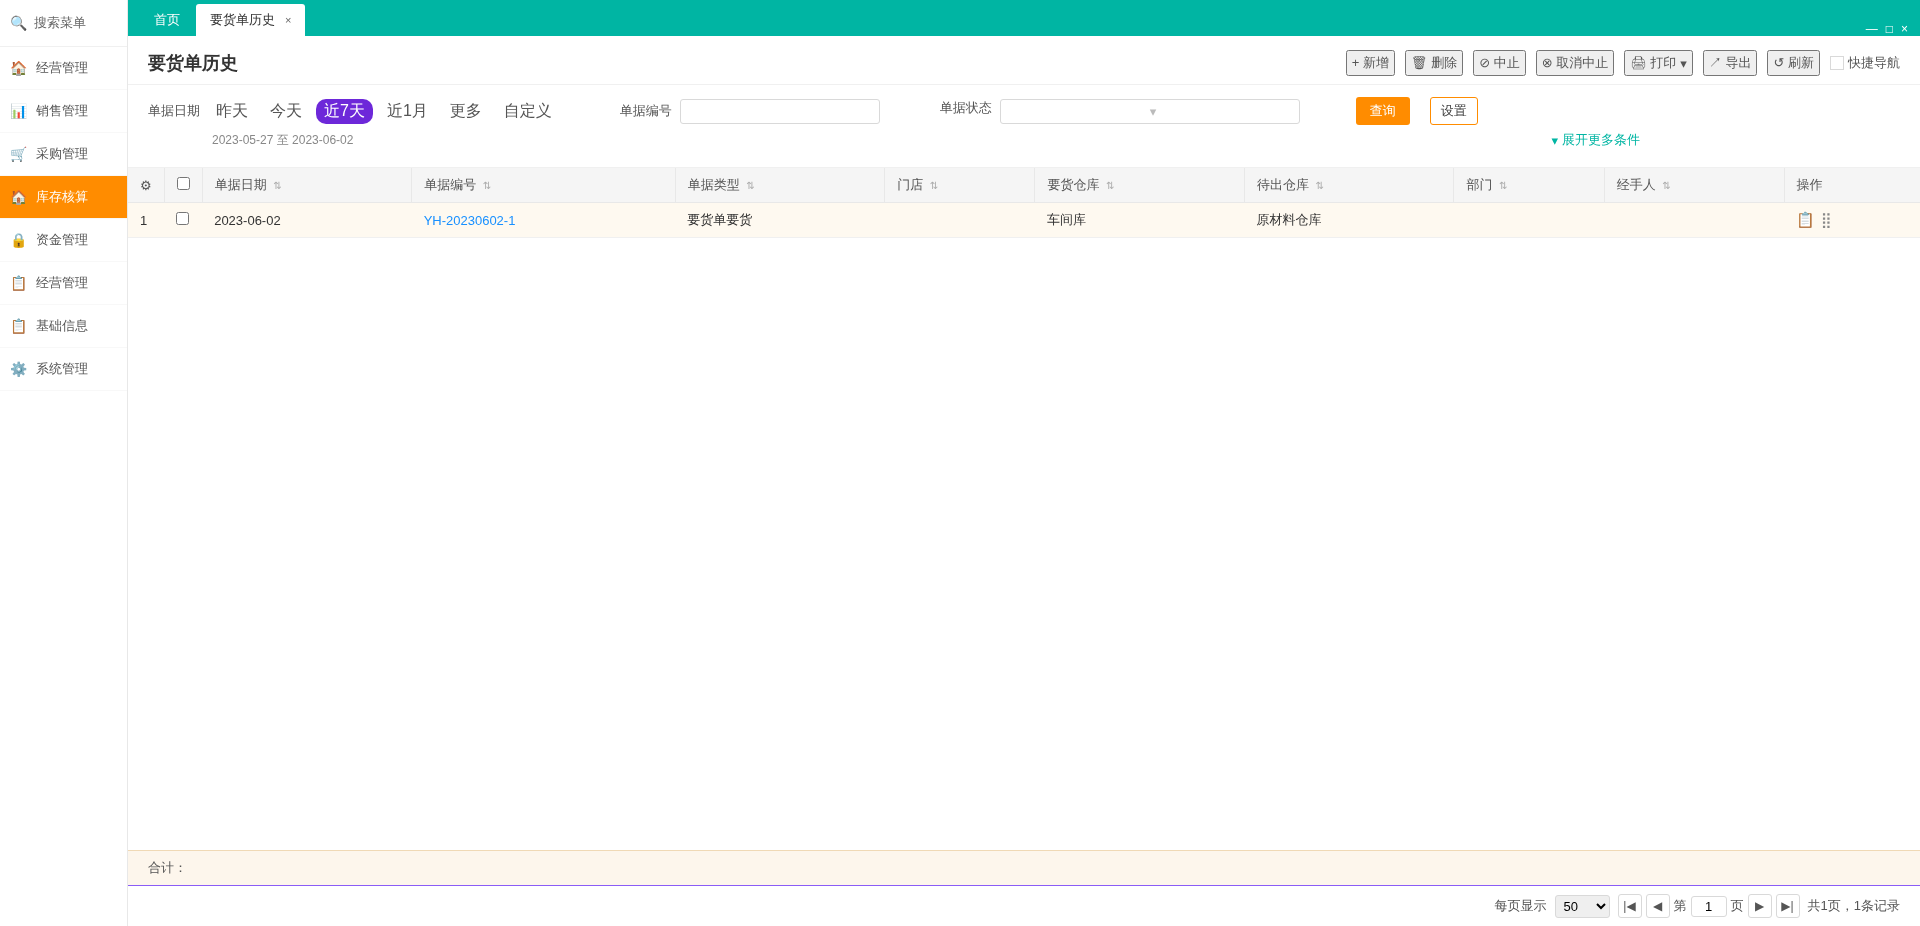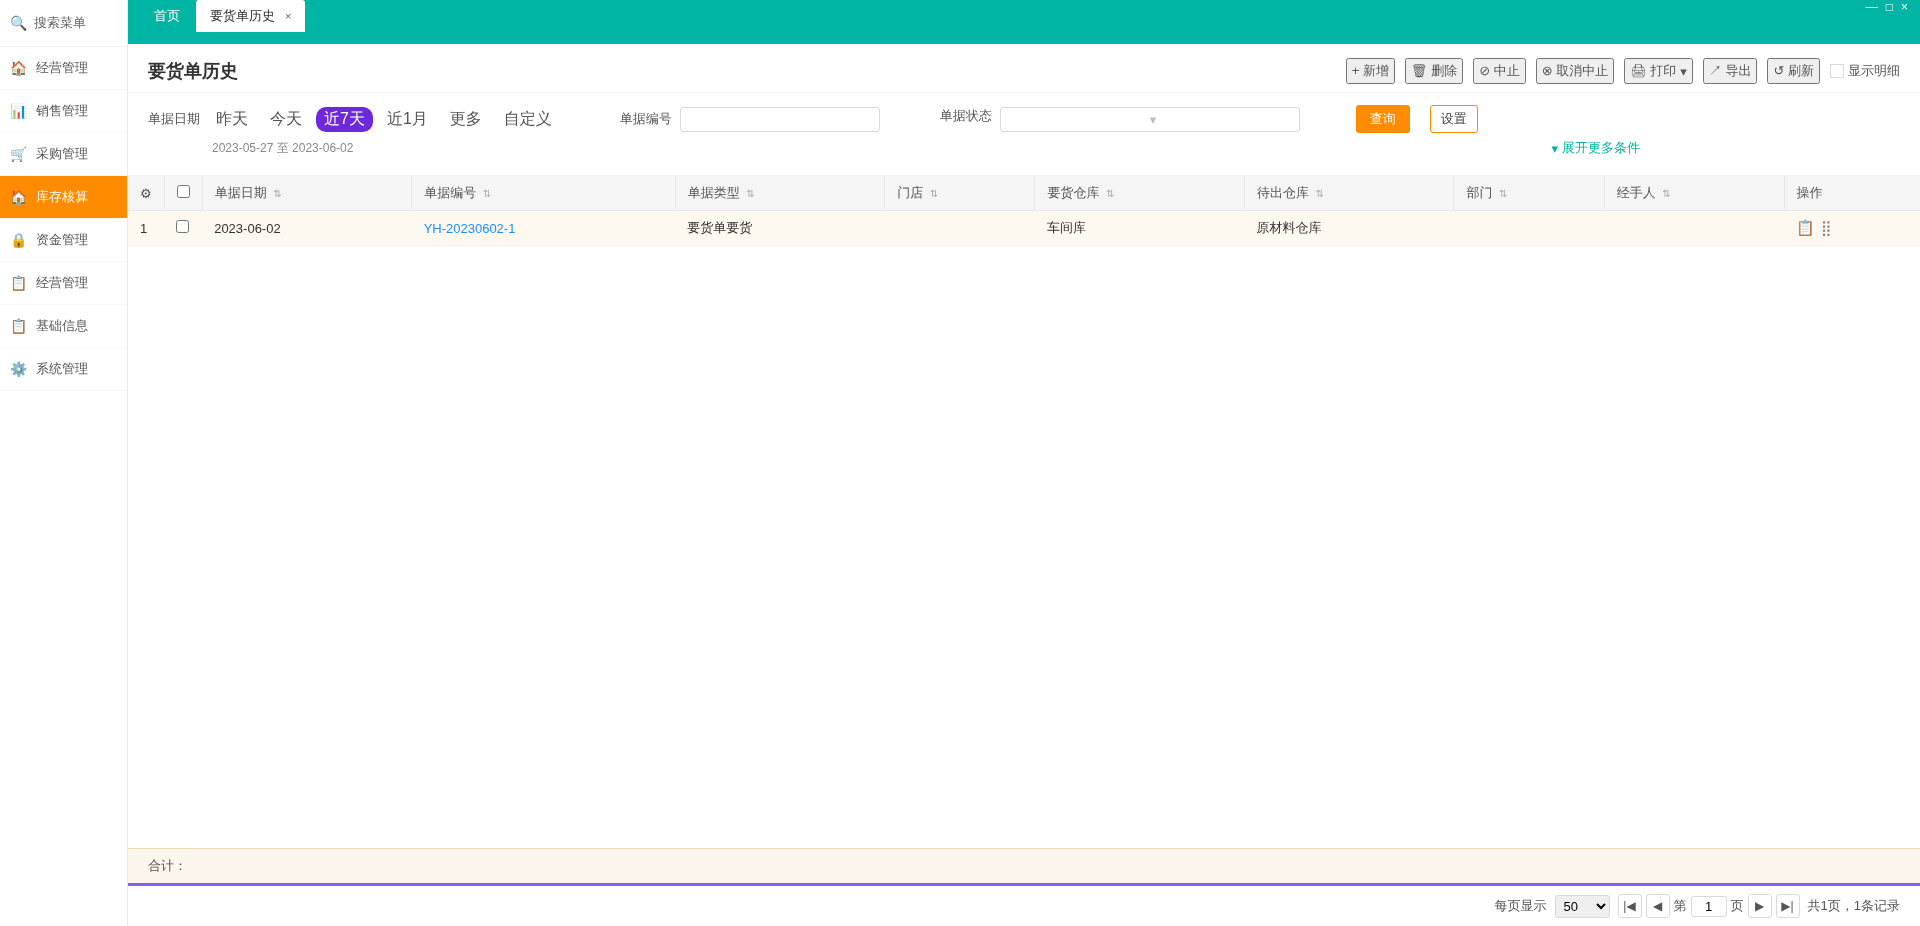--- a/index.html
+++ b/index.html
@@ -52,24 +52,24 @@
     .main-area {
       flex: 1;
       display: flex;
       flex-direction: column;
       height: 926px;
       overflow: hidden;
     }
 
     
     .top-bar {
-      height: 44px;
+      height: 36px;
       background: #00b5a3;
       display: flex;
-      align-items: flex-start;
+      align-items: flex-end;
       padding: 0 12px;
       gap: 2px;
       flex-shrink: 0;
     }
     .tab-item {
       padding: 4px 14px;
       border-radius: 3px 3px 0 0;
       cursor: pointer;
       font-size: 13px;
       color: #fff;
@@ -268,21 +268,21 @@
 
     
     .pagination {
       padding: 8px 20px;
       display: flex;
       align-items: center;
       justify-content: flex-end;
       gap: 8px;
       font-size: 13px;
       color: #555;
-      border-top: 3px solid #8b5cf6;
+      border-top: 1px solid #8b5cf6;
       flex-shrink: 0;
       background: #fff;
     }
     .pagination-select {
       border: 1px solid #d9d9d9;
       border-radius: 3px;
       padding: 2px 4px;
       font-size: 13px;
       width: 55px;
     }
@@ -410,21 +410,21 @@
           <span>▾</span>
         </button>
         <button class="toolbar-btn">
           <span>↗ 导出</span>
         </button>
         <button class="toolbar-btn">
           <span>↺ 刷新</span>
         </button>
         <div class="display-toggle">
           <div class="checkbox-display"></div>
-          <span>显示明细</span>
+          <span>快捷导航</span>
         </div>
       </div>
     </div>
 
     <div class="filter-area">
       <div class="filter-row">
 
         <div style="display:flex;align-items:center;gap:8px;">
           <span class="filter-label">单据日期</span>
           <div class="filter-date-options">

